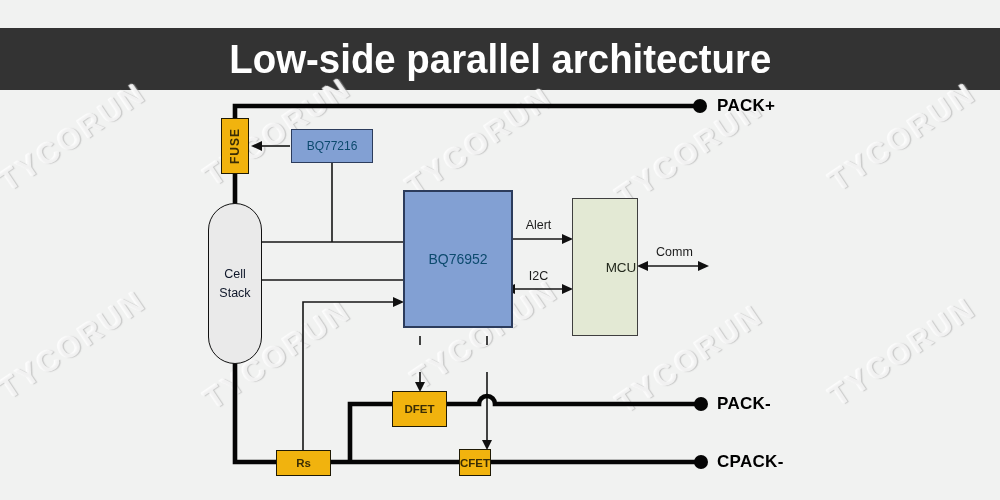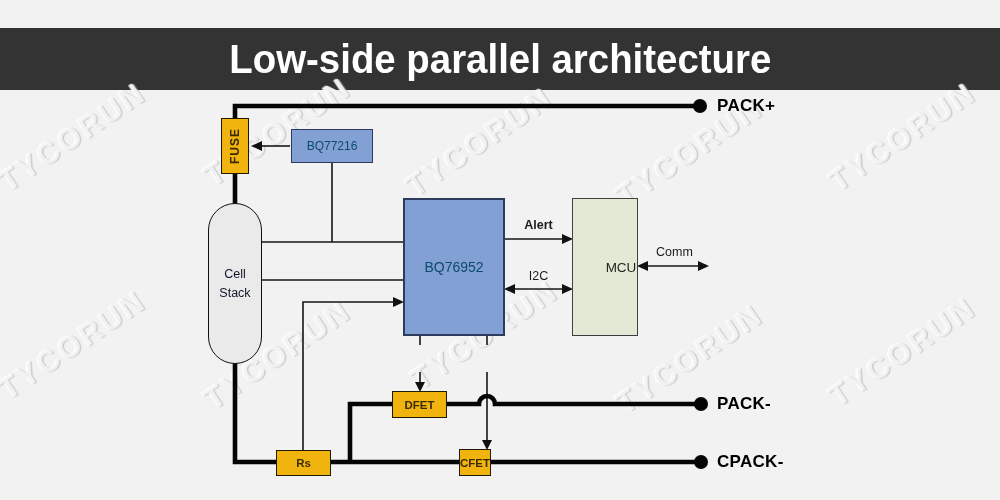--- a/index.html
+++ b/index.html
@@ -126,42 +126,42 @@
     <span>BQ77216</span>
   </div>
 
   <div class="block" id="blk-cellstack" style="left:208px;top:203px;width:54px;height:161px;">
     <span>
       <span>Cell</span><br>
       <span>Stack</span>
     </span>
   </div>
 
-  <div class="block blue" id="blk-bq76952" style="left:403px;top:198px;width:102px;height:138px;">
+  <div class="block blue" id="blk-bq76952" style="left:403px;top:190px;width:110px;height:138px;">
     <span>BQ76952</span>
   </div>
 
   <div class="block" id="blk-mcu" style="left:572px;top:198px;width:66px;height:138px;padding-left:32px;">
     <span>MCU</span>
   </div>
 
 
-  <div class="block yellow" id="blk-dfet" style="left:392px;top:391px;width:55px;height:27px;">
+  <div class="block yellow" id="blk-dfet" style="left:392px;top:391px;width:55px;height:36px;">
     <span>DFET</span>
   </div>
 
   <div class="block yellow" id="blk-cfet" style="left:459px;top:449px;width:32px;height:27px;">
     <span>CFET</span>
   </div>
 
   <div class="block yellow" id="blk-rs" style="left:276px;top:450px;width:55px;height:26px;">
     <span>Rs</span>
   </div>
 
-  <div class="sig" style="left:505px;top:218px;width:67px;font-weight:bold;">Alert</div>
+  <div class="sig" style="left:505px;top:218px;width:67px;">Alert</div>
   <div class="sig" style="left:505px;top:269px;width:67px;">I2C</div>
   <div class="sig" style="left:641px;top:245px;width:67px;">Comm</div>
 
   <div class="term" style="left:717px;top:96px;">PACK+</div>
   <div class="term" style="left:717px;top:394px;">PACK-</div>
   <div class="term" style="left:717px;top:452px;">CPACK-</div>
 
 </div>
 
 </body></html>

